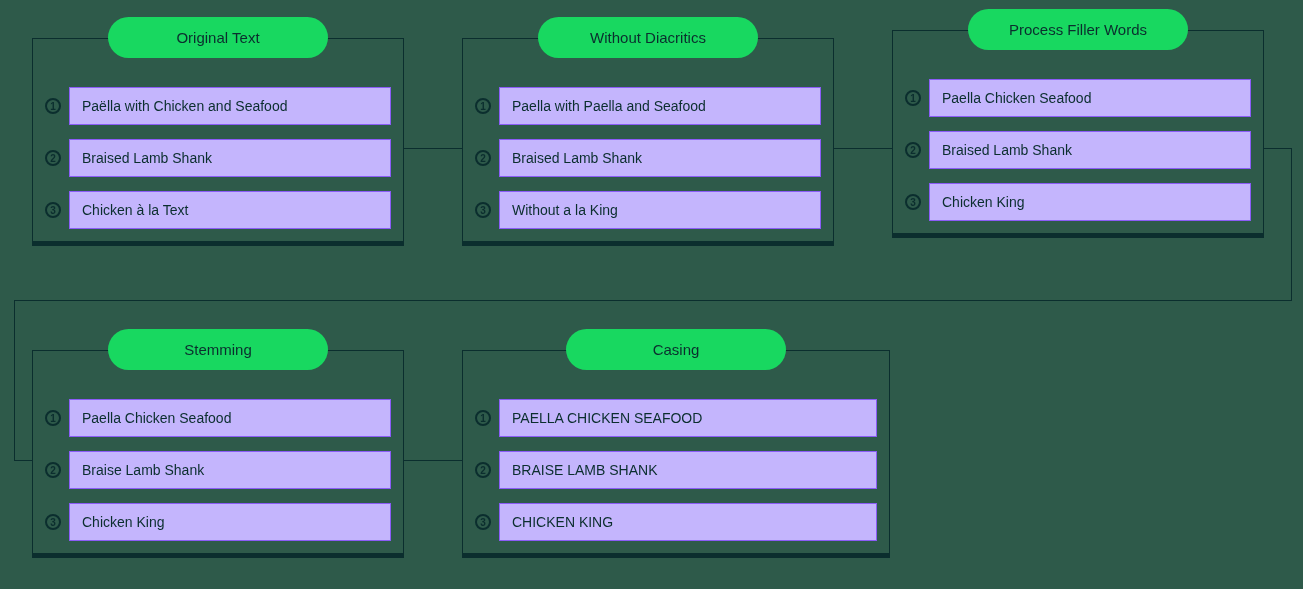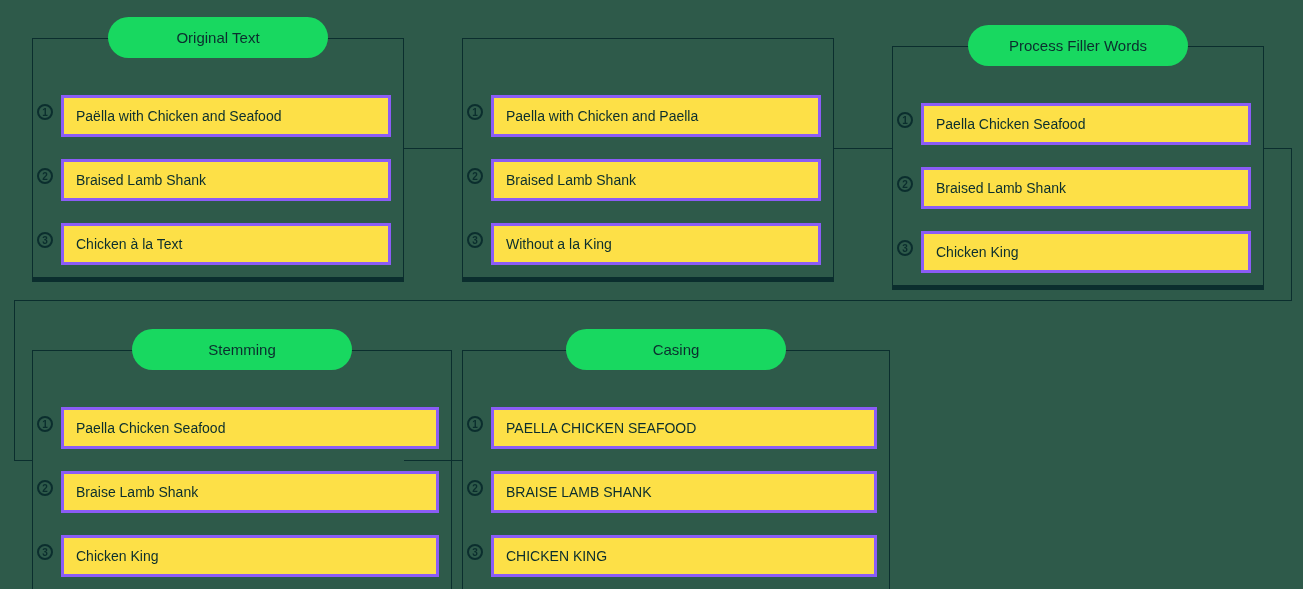--- a/index.html
+++ b/index.html
@@ -10,21 +10,21 @@
     position: relative;
     font-family: -apple-system, BlinkMacSystemFont, "Segoe UI", Arial, sans-serif;
     overflow: hidden;
   }
 
   .stage-box {
     position: absolute;
     border: 1px solid #0b2e2e;
     background: transparent;
     box-shadow: 0 4px 0 0 #0b2e2e;
-    padding: 48px 12px 12px 4px;
+    padding: 48px 12px 12px 12px;
   }
 
   .stage-title {
     position: absolute;
     top: -22px;
     left: 50%;
     transform: translateX(-50%);
     background: #18d860;
     color: #0b2e2e;
     font-size: 15px;
@@ -54,29 +54,28 @@
     font-weight: 700;
     display: flex;
     align-items: center;
     justify-content: center;
     flex-shrink: 0;
     background: transparent;
   }
 
   .item-text {
     flex: 1;
-    background: #fde047;
-    border: 3px solid #8b5cf6;
+    background: #c4b5fd;
+    border: 1px solid #8b5cf6;
     padding: 10px 12px;
     font-size: 14px;
     color: #0b2e2e;
     min-height: 38px;
     display: flex;
     align-items: center;
-    margin-top: 8px;
   }
 
   
   .connector {
     position: absolute;
     background: #0b2e2e;
   }
   .h-line { height: 1px; }
   .v-line { width: 1px; }
 
@@ -94,51 +93,52 @@
     <div class="badge">2</div>
     <div class="item-text">Braised Lamb Shank</div>
   </div>
   <div class="item-row">
     <div class="badge">3</div>
     <div class="item-text">Chicken à la Text</div>
   </div>
 </div>
 
 <div class="stage-box" style="left:462px; top:38px; width:372px;">
+  <div class="stage-title">Without Diacritics</div>
   <div class="item-row">
     <div class="badge">1</div>
-    <div class="item-text">Paella with Chicken and Paella</div>
+    <div class="item-text">Paella with Paella and Seafood</div>
   </div>
   <div class="item-row">
     <div class="badge">2</div>
     <div class="item-text">Braised Lamb Shank</div>
   </div>
   <div class="item-row">
     <div class="badge">3</div>
     <div class="item-text">Without a la King</div>
   </div>
 </div>
 
-<div class="stage-box" style="left:892px; top:46px; width:372px;">
+<div class="stage-box" style="left:892px; top:30px; width:372px;">
   <div class="stage-title">Process Filler Words</div>
   <div class="item-row">
     <div class="badge">1</div>
     <div class="item-text">Paella Chicken Seafood</div>
   </div>
   <div class="item-row">
     <div class="badge">2</div>
     <div class="item-text">Braised Lamb Shank</div>
   </div>
   <div class="item-row">
     <div class="badge">3</div>
     <div class="item-text">Chicken King</div>
   </div>
 </div>
 
-<div class="stage-box" style="left:32px; top:350px; width:420px;">
+<div class="stage-box" style="left:32px; top:350px; width:372px;">
   <div class="stage-title">Stemming</div>
   <div class="item-row">
     <div class="badge">1</div>
     <div class="item-text">Paella Chicken Seafood</div>
   </div>
   <div class="item-row">
     <div class="badge">2</div>
     <div class="item-text">Braise Lamb Shank</div>
   </div>
   <div class="item-row">

